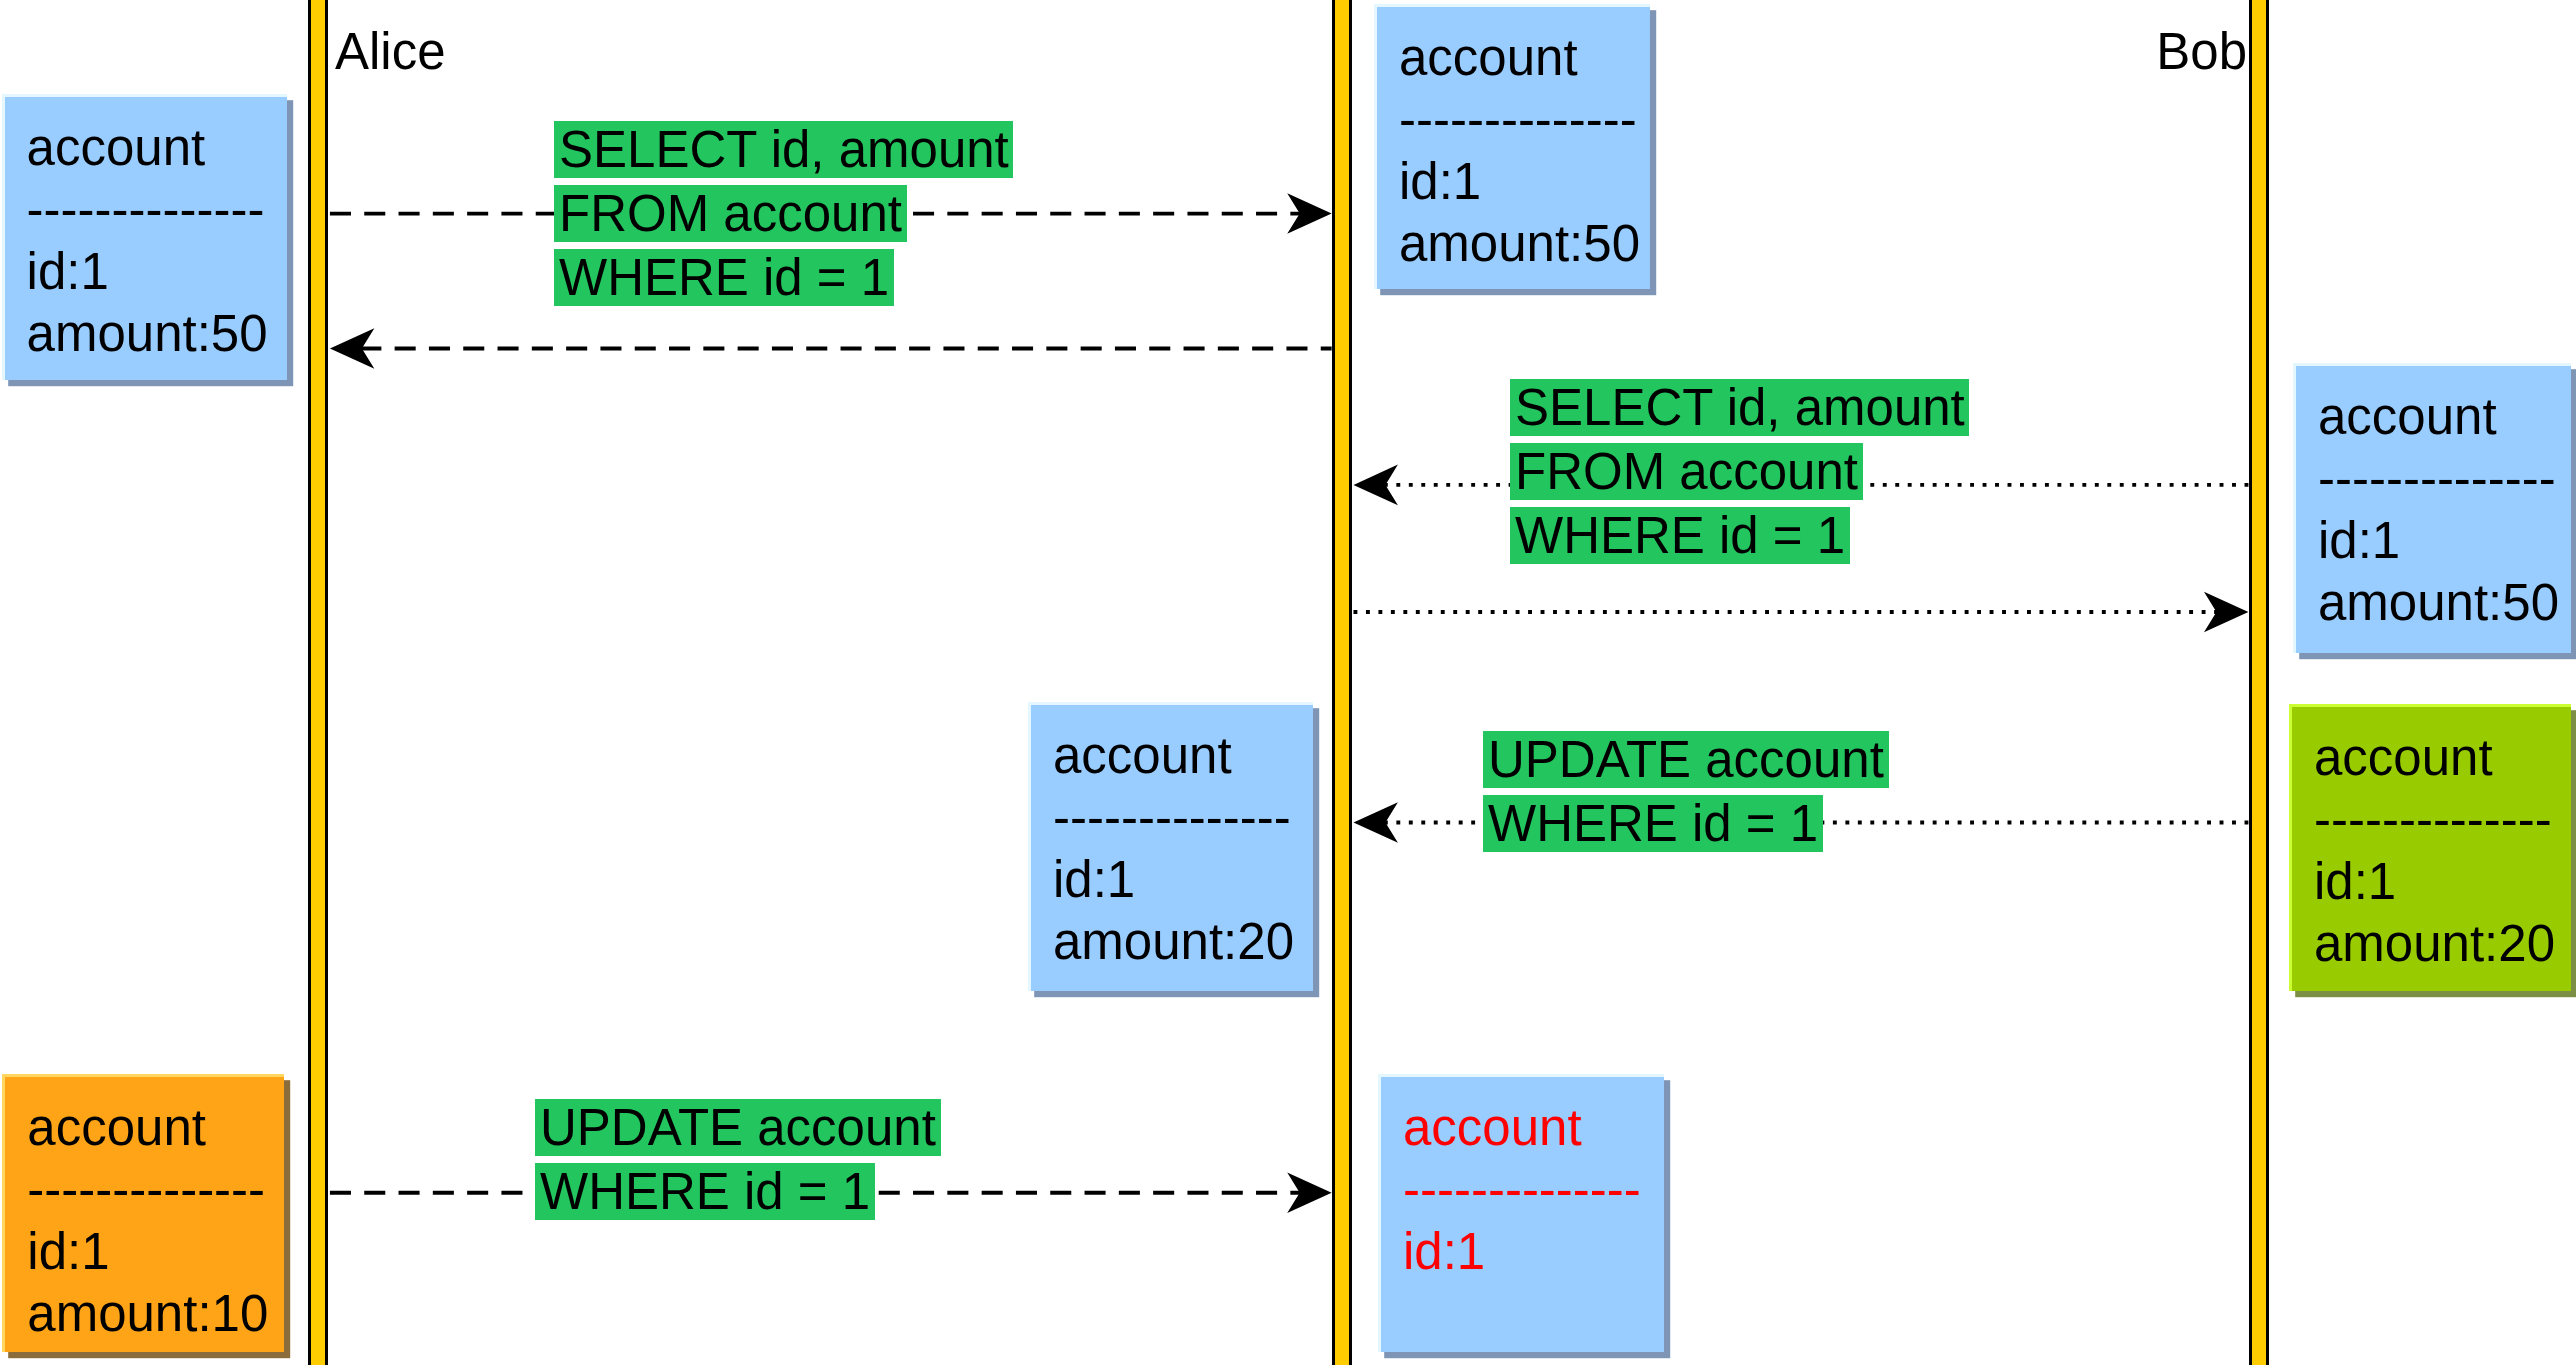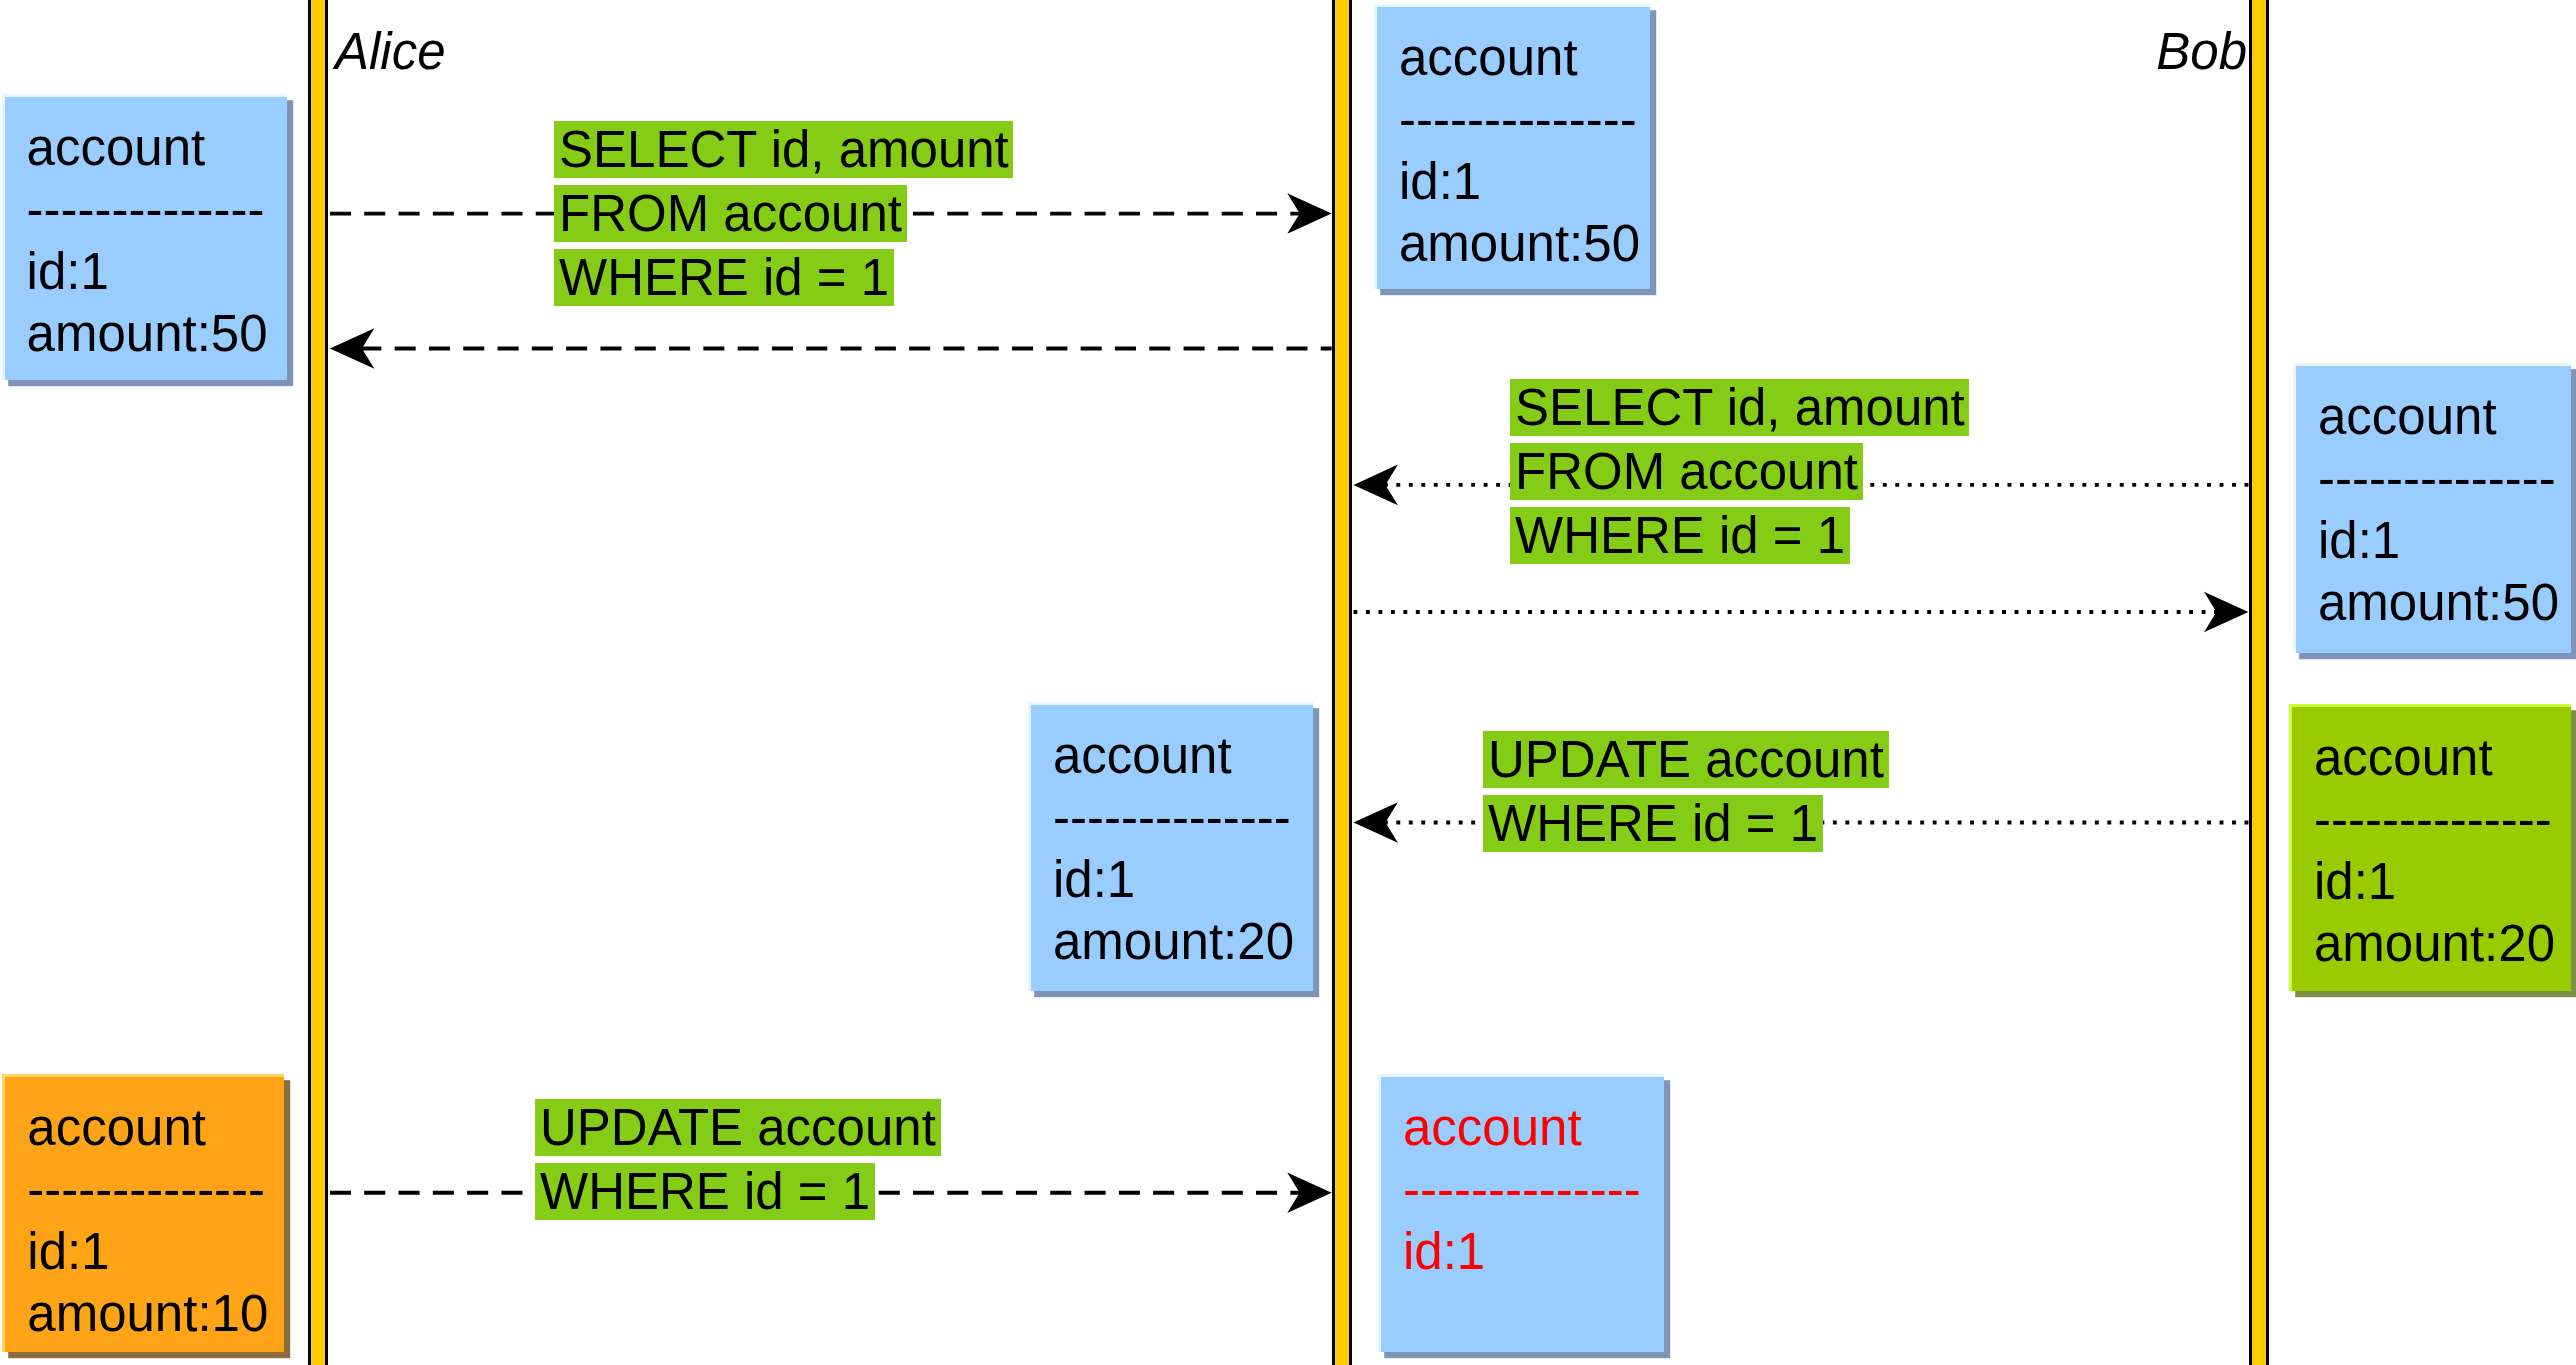--- a/index.html
+++ b/index.html
@@ -9,36 +9,36 @@
   }
   .layer{position:absolute;left:0;top:0;z-index:1;}
   .dashed{stroke:#000;stroke-width:5;fill:none;stroke-dasharray:27 17;}
   .dotted{stroke:#000;stroke-width:5;fill:none;stroke-dasharray:5 11;}
   .head{fill:#000;stroke:none;}
   .lifeline{
     position:absolute;top:0;height:1365px;width:14px;z-index:2;
     background:#FFCC00;border-left:3.9px solid #000;border-right:3.9px solid #000;
   }
   .actor-label{
-    position:absolute;z-index:3;font-size:51px;line-height:64px;color:#000;white-space:nowrap;font-style:italic;
+    position:absolute;z-index:3;font-size:51px;line-height:64px;color:#000;white-space:nowrap;
   }
   .actor-right{text-align:right;width:390px;}
   .abox{
     position:absolute;z-index:3;font-size:51px;line-height:62px;color:#000;
     padding:20px 0 0 22px;box-sizing:border-box;white-space:nowrap;
   }
   .abox div{white-space:nowrap;}
   .box-blue{background:#99CCFF;border-top:3.1px solid #E4F7FF;border-left:3.1px solid #E4F7FF;box-shadow:6.2px 6.2px 0 #7E95B5;}
   .box-green{background:#99CC00;border-top:3.1px solid #CCFF33;border-left:3.1px solid #CCFF33;box-shadow:6.2px 6.2px 0 #7C8F45;}
   .box-orange{background:#FFA417;border-top:3.1px solid #FFD75E;border-left:3.1px solid #FFD75E;box-shadow:6.2px 6.2px 0 #8A6D3B;}
   .text-red{color:#FF0000;}
   .msg{
     position:absolute;z-index:3;font-size:51px;line-height:64px;color:#000;white-space:nowrap;
   }
-  .msg .ln span{background:#84cc16;padding:0 4.7px;margin-left:-4.7px;}
+  .msg .ln span{background:#22c55e;padding:0 4.7px;margin-left:-4.7px;}
 </style>
 </head>
 <body>
 
 <div id="canvas">
 
   <svg class="layer" width="2576" height="1365" viewBox="0 0 3304 1751">
 
     <line class="dashed" x1="423" y1="274" x2="1668" y2="274"></line>
     <polygon class="head" points="1708,274 1651,248 1667,274 1651,300"></polygon>

